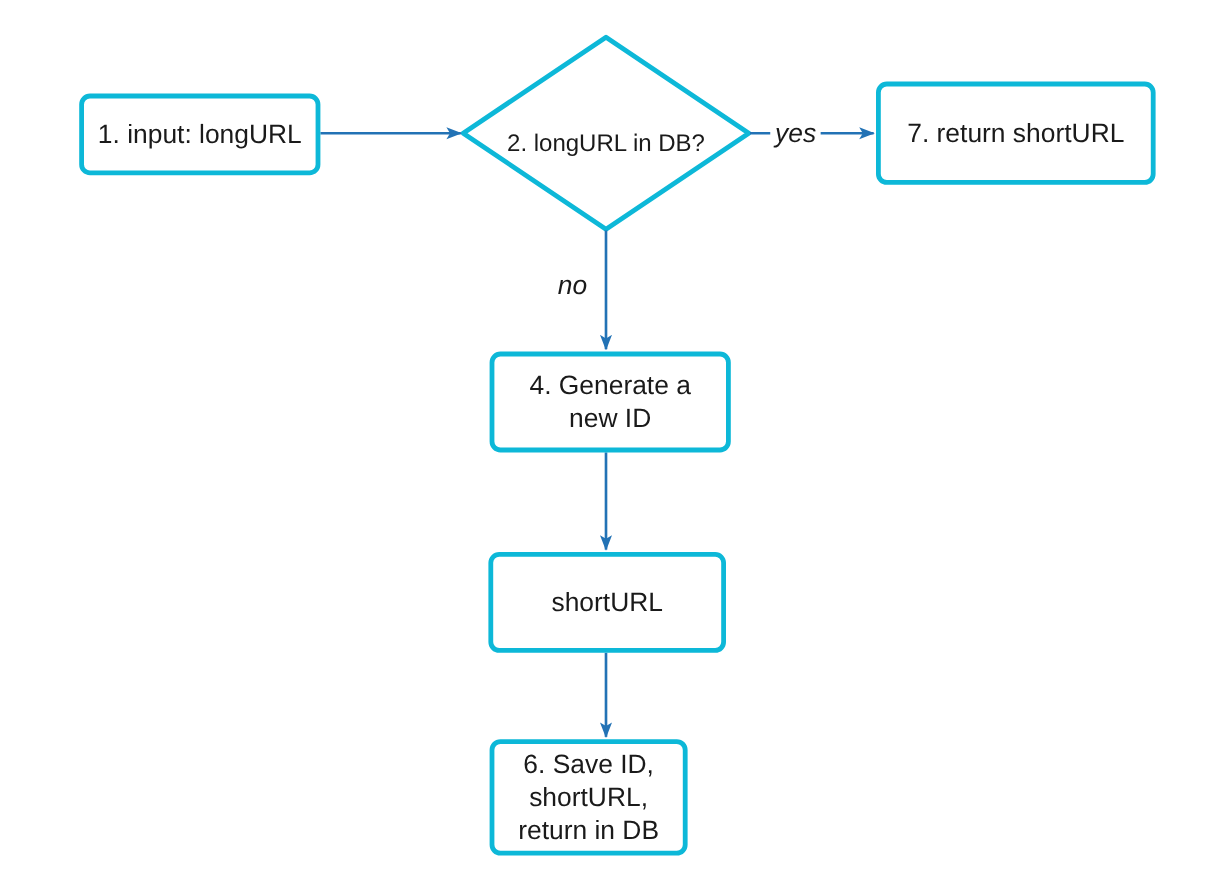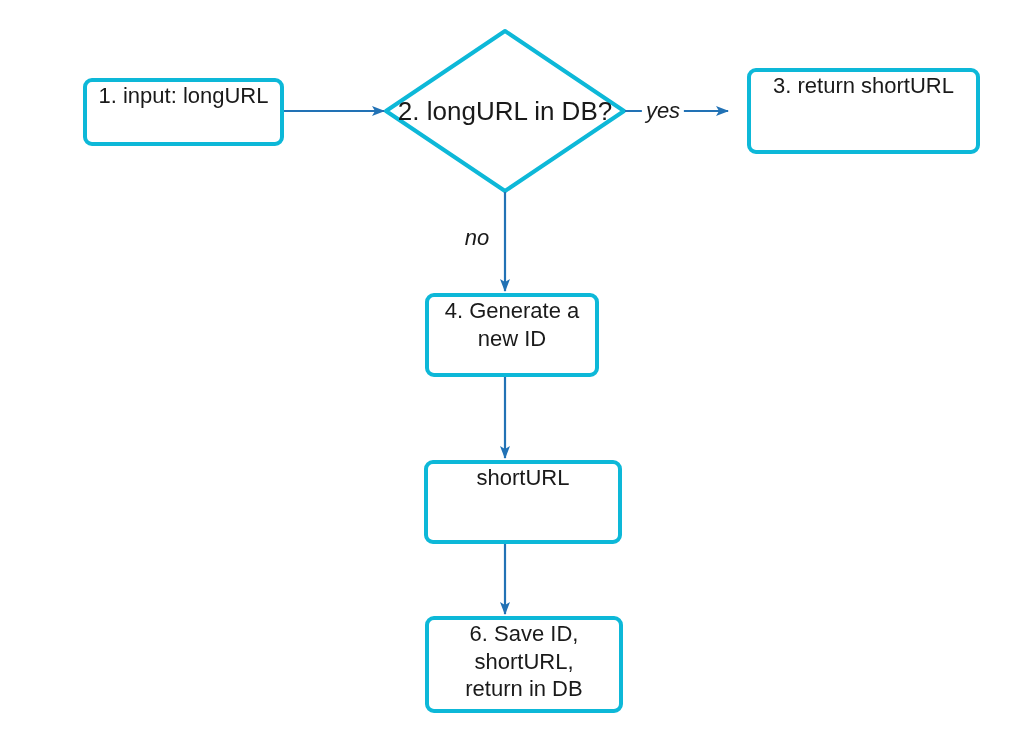--- a/index.html
+++ b/index.html
@@ -15,26 +15,26 @@
     background:var(--background);overflow:hidden;
   }
   #edges-svg{position:absolute;left:0;top:0;width:1011px;height:737px;}
   .edge{stroke:var(--arrow);stroke-width:2.2;fill:none;}
   .arrowhead{fill:var(--arrow);}
   .decision-shape{fill:var(--background);stroke:var(--node-border);stroke-width:4;stroke-linejoin:round;}
   .node{
     position:absolute;box-sizing:border-box;
     border:4px solid var(--node-border);border-radius:9px;
     background:var(--background);
-    display:flex;flex-direction:column;align-items:center;
-    font-size:22px;line-height:1.26;color:var(--text);text-align:center;margin-left:17px;
+    display:flex;flex-direction:column;align-items:center;justify-content:center;
+    font-size:22px;line-height:1.26;color:var(--text);text-align:center;
   }
   .diamond-label{
-    position:absolute;display:flex;align-items:center;justify-content:center;
-    font-size:26px;color:var(--text);text-align:center;
+    position:absolute;display:flex;align-items:flex-end;justify-content:center;
+    font-size:20px;color:var(--text);text-align:center;
   }
   .edge-label{
     position:absolute;transform:translate(-50%,-50%);
     background:var(--background);padding:0 4px;
     font-size:22px;color:var(--text);font-style:italic;
   }
 </style>
 </head>
 <body>
 
@@ -58,33 +58,33 @@
 
   <div class="node" style="left:66px;top:78px;width:201px;height:68px">
     <div>1. input: longURL</div>
   </div>
 
   <div class="diamond-label" style="left:395px;top:90px;width:220px;height:42px">
     <div>2. longURL in DB?</div>
   </div>
 
   <div class="node" style="left:730px;top:68px;width:233px;height:86px">
-    <div>3. return shortURL</div>
+    <div>7. return shortURL</div>
   </div>
 
-  <div class="node" style="left:408px;top:293px;width:174px;height:84px">
+  <div class="node" style="left:408px;top:293px;width:201px;height:84px">
     <div>4. Generate a</div>
     <div>new ID</div>
   </div>
 
   <div class="node" style="left:407px;top:460px;width:198px;height:84px">
     <div>shortURL</div>
   </div>
 
-  <div class="node" style="left:408px;top:616px;width:198px;height:97px">
+  <div class="node" style="left:408px;top:616px;width:165px;height:97px">
     <div>6. Save ID,</div>
     <div>shortURL,</div>
     <div>return in DB</div>
   </div>
 
   <span class="edge-label" style="left:663px;top:111px">yes</span>
   <span class="edge-label" style="left:477px;top:238px">no</span>
 
 </div>
 

